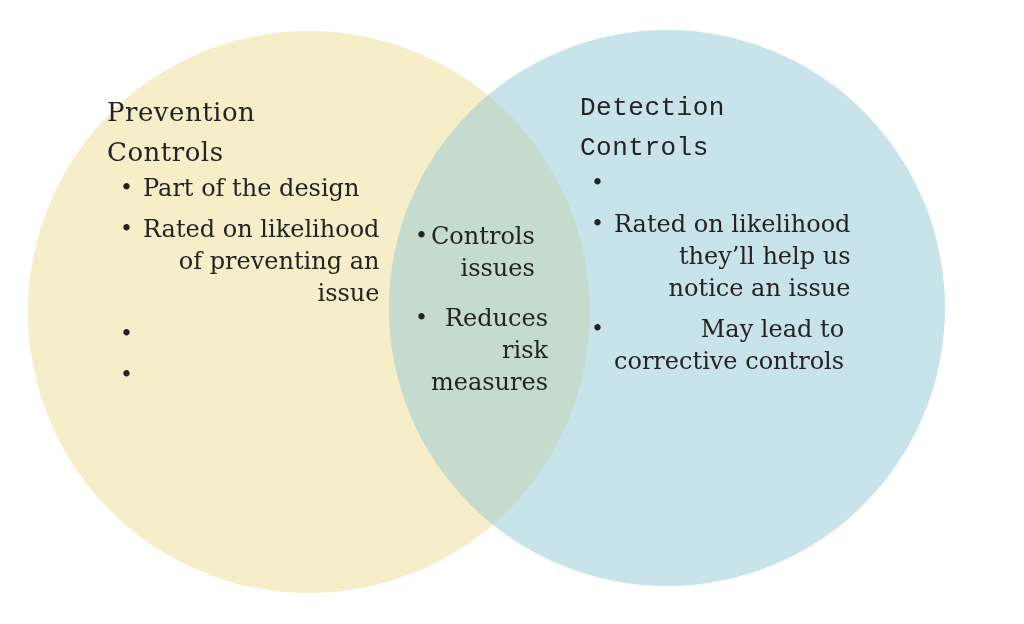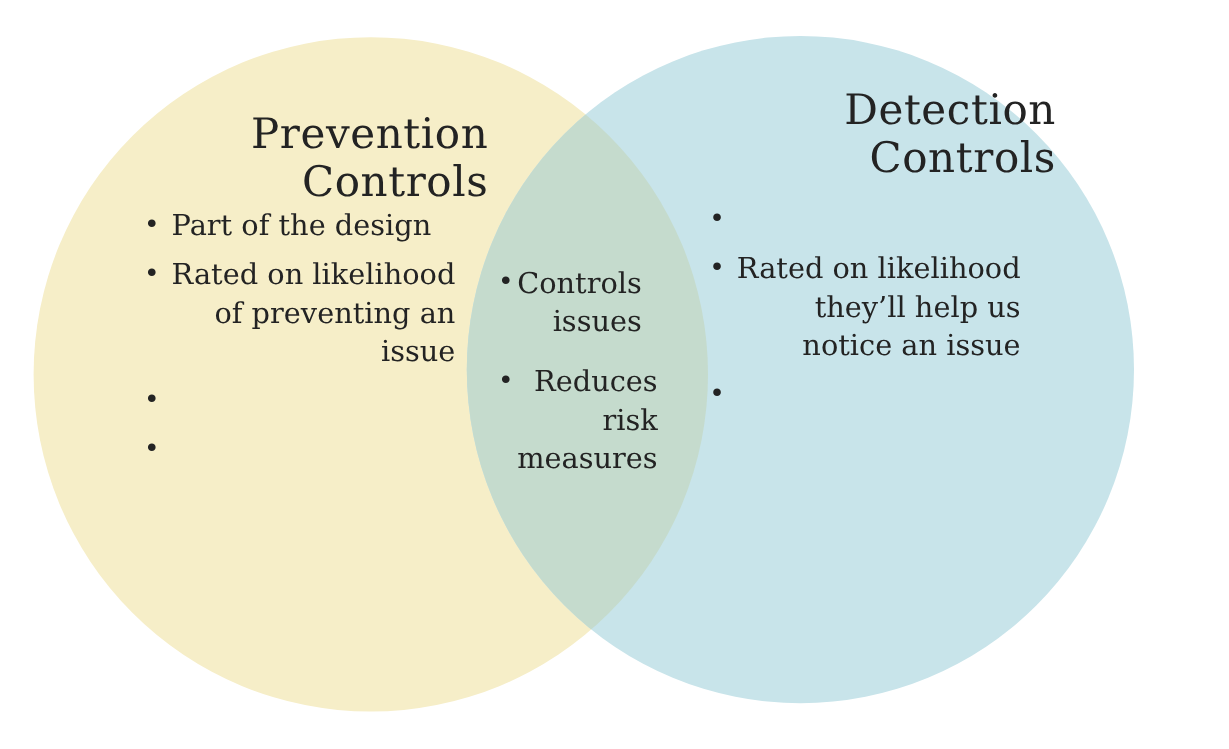--- a/index.html
+++ b/index.html
@@ -18,28 +18,28 @@
   }
   .venn-svg {
     position: absolute;
     left: 0;
     top: 0;
   }
   .abs {
     position: absolute;
   }
   .circle-title {
-    font-size: 35px;
+    font-size: 26px;
     line-height: 40px;
-    text-align: right;
+    text-align: left;
     white-space: pre-line;
     letter-spacing: 0.5px;
   }
   .left-title  { left: 107px; top: 92px;  width: 300px; }
-  .right-title { left: 580px; top: 72px;  width: 300px; }
+  .right-title { left: 580px; top: 88px;  width: 300px; font-family: Liberation Mono, monospace; }
 
   .bullet-list { }
   .left-bullets   { left: 120px; top: 172px; width: 295px; }
   .middle-bullets { left: 415px; top: 220px; width: 165px; }
   .right-bullets  { left: 591px; top: 167px; width: 315px; }
 
   .bullet-item {
     display: flex;
     align-items: flex-start;
     margin-bottom: 9px;
@@ -122,16 +122,18 @@
       <span class="bullet-marker">•</span>
     </div>
     <div class="bullet-item">
       <span class="bullet-marker">•</span>
       <div class="bullet-text">Rated on likelihood
 they’ll help us
 notice an issue</div>
     </div>
     <div class="bullet-item">
       <span class="bullet-marker">•</span>
+      <div class="bullet-text">May lead to
+corrective controls</div>
     </div>
   </div>
 
 </div>
 
 </body></html>

